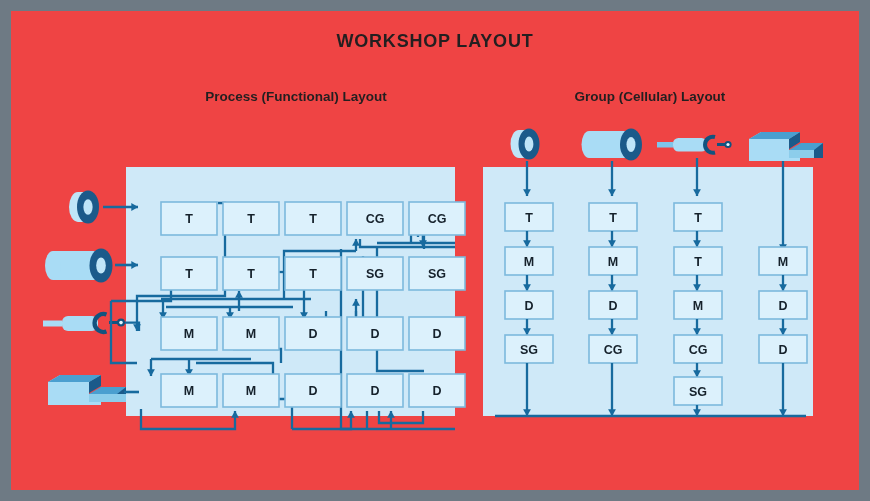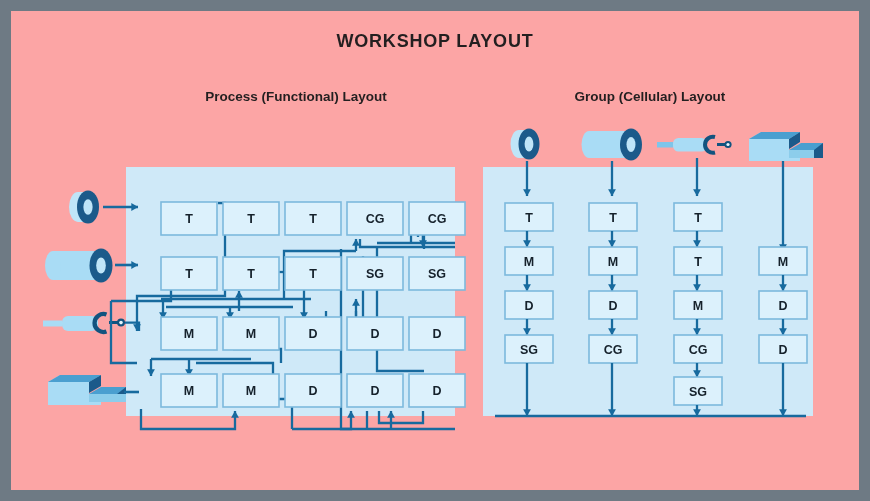--- a/index.html
+++ b/index.html
@@ -6,21 +6,21 @@
   body{
     width:870px;height:501px;
     background:#6e7a84;
     font-family:"Liberation Sans", sans-serif;
     overflow:hidden;
   }
   #frame{
     position:absolute;
     left:11px;top:11px;
     width:848px;height:479px;
-    background:#fca5a5;
+    background:#ef4444;
   }
   #stage{position:absolute;left:0;top:0;width:848px;height:479px;}
   svg{display:block;}
   .ttl{
     font-family:"Liberation Sans", sans-serif;
     font-weight:bold;
     fill:#231f20;
   }
   #main-title{font-size:18px;letter-spacing:0.8px;}
   .sub-title{font-size:13.5px;}

